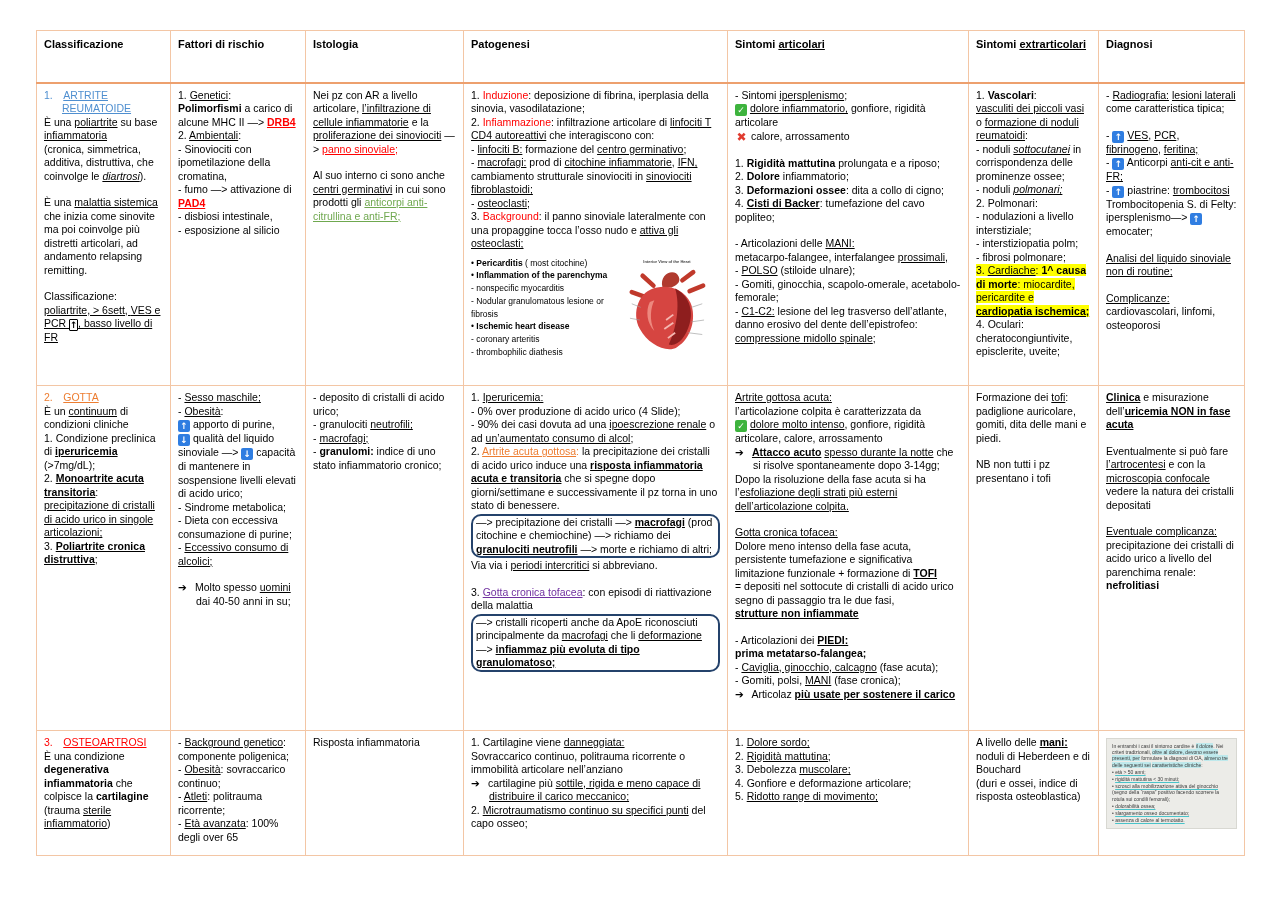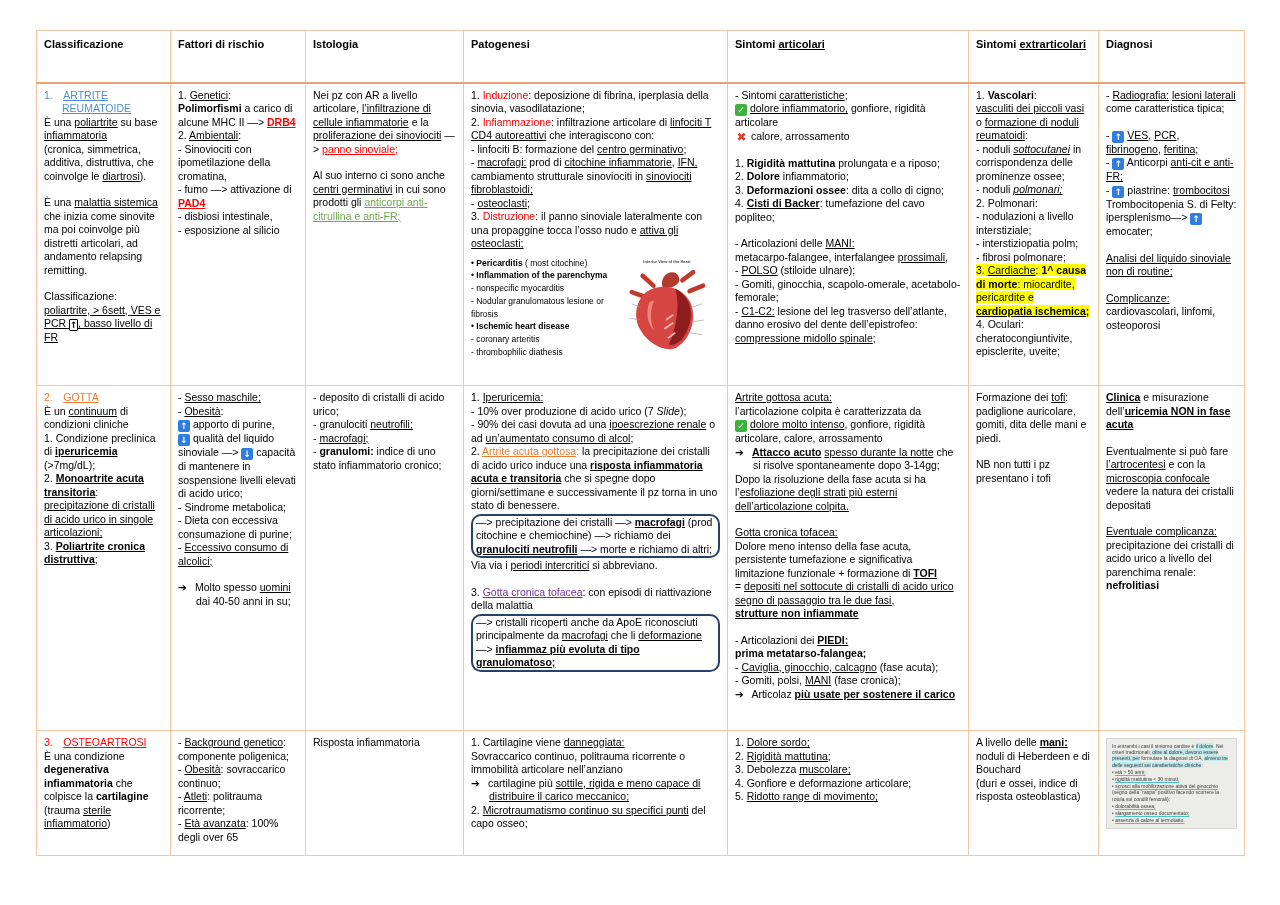--- a/index.html
+++ b/index.html
@@ -63,21 +63,21 @@
         <th>
             <div class="para"><span style="font-weight: bold;">Diagnosi</span></div>
           </th>
       </tr>
     </thead>
     <tbody>
       <tr style="height:303px">
         <td>
             <div class="para hang"><span style="color: rgb(79, 143, 208);">1.  </span><span style="text-decoration: underline; color: rgb(79, 143, 208);">ARTRITE REUMATOIDE</span></div>
             <div class="para"><span style="">È una </span><span style="text-decoration: underline;">poliartrite</span><span style=""> su base </span><span style="text-decoration: underline;">infiammatoria</span></div>
-            <div class="para"><span style="">(cronica, simmetrica, additiva, distruttiva, che coinvolge le </span><span style="text-decoration: underline;">diartrosi</span><span style="">).</span></div>
+            <div class="para"><span style="">(cronica, simmetrica, additiva, distruttiva, che coinvolge le </span><span style="text-decoration: underline; font-style: italic;">diartrosi</span><span style="">).</span></div>
             <div class="blank"></div>
             <div class="para"><span style="">È una </span><span style="text-decoration: underline;">malattia sistemica</span><span style=""> che inizia come sinovite ma poi coinvolge più distretti articolari, ad andamento relapsing remitting.</span></div>
             <div class="blank"></div>
             <div class="para"><span style="">Classificazione:</span></div>
             <div class="para"><span style="text-decoration: underline;">poliartrite, &gt; 6sett, </span><span style="text-decoration: underline;">VES e PCR </span><span class="icn icn-box">↑</span><span style="text-decoration: underline;">, basso livello di FR</span></div>
           </td>
         <td>
             <div class="para"><span style="">1. </span><span style="text-decoration: underline;">Genetici</span><span style="">:</span></div>
             <div class="para"><span style="font-weight: bold;">Polimorfismi</span><span style=""> a carico di alcune MHC II —&gt; </span><span style="font-weight: bold; text-decoration: underline; color: rgb(255, 0, 0);">DRB4</span></div>
             <div class="para"><span style="">2. </span><span style="text-decoration: underline;">Ambientali</span><span style="">:</span></div>
@@ -87,24 +87,24 @@
             <div class="para"><span style="">- esposizione al silicio</span></div>
           </td>
         <td>
             <div class="para"><span style="">Nei pz con AR a livello articolare, </span><span style="text-decoration: underline;">l’infiltrazione di cellule infiammatorie</span><span style=""> e la </span><span style="text-decoration: underline;">proliferazione dei sinoviociti</span><span style=""> —&gt; </span><span style="text-decoration: underline; color: rgb(255, 0, 0);">panno sinoviale;</span></div>
             <div class="blank"></div>
             <div class="para"><span style="">Al suo interno ci sono anche </span><span style="text-decoration: underline;">centri germinativi</span><span style=""> in cui sono prodotti gli </span><span style="text-decoration: underline; color: rgb(111, 168, 79);">anticorpi anti-citrullina e anti-FR;</span></div>
           </td>
         <td>
             <div class="para"><span style="">1. </span><span style="color: rgb(255, 0, 0);">Induzione</span><span style="">: deposizione di fibrina, iperplasia della sinovia, vasodilatazione;</span></div>
             <div class="para"><span style="">2. </span><span style="color: rgb(255, 0, 0);">Infiammazione</span><span style="">: infiltrazione articolare di </span><span style="text-decoration: underline;">linfociti T CD4 autoreattivi</span><span style=""> che interagiscono con:</span></div>
-            <div class="para"><span style="">- </span><span style=" text-align: right;">linfociti B:</span><span style=""> formazione del </span><span style="text-decoration: underline;">centro germinativo</span><span style="">;</span></div>
+            <div class="para"><span style="">- </span><span style="text-decoration: underline; text-align: right;">linfociti B:</span><span style=""> formazione del </span><span style="text-decoration: underline;">centro germinativo</span><span style="">;</span></div>
             <div class="para"><span style="">- </span><span style="text-decoration: underline;">macrofagi:</span><span style=""> prod di </span><span style="text-decoration: underline;">citochine infiammatorie</span><span style="">, </span><span style="text-decoration: underline;">IFN,</span><span style=""> cambiamento strutturale sinoviociti in </span><span style="text-decoration: underline;">sinoviociti fibroblastoidi;</span></div>
             <div class="para"><span style="">- </span><span style="text-decoration: underline;">osteoclasti;</span></div>
-            <div class="para"><span style="">3.  </span><span style="color: rgb(255, 0, 0);">Distruzione</span><span style="">: il panno sinoviale lateralmente con una propaggine tocca l’osso nudo e </span><span style="text-decoration: underline;">attiva gli osteoclasti;</span></div>
+            <div class="para"><span style="">3.  </span><span style="color: rgb(255, 0, 0);">Background</span><span style="">: il panno sinoviale lateralmente con una propaggine tocca l’osso nudo e </span><span style="text-decoration: underline;">attiva gli osteoclasti;</span></div>
             <div class="slide">
               <div class="slide-text">
                 <div class="para"><span style="">• </span><span style="font-weight: bold;">Pericarditis</span><span style=""> ( most citochine)</span></div>
                 <div class="para"><span style="">• </span><span style="font-weight: bold;">Inflammation of the parenchyma</span></div>
                 <div class="para"><span style="">- nonspecific myocarditis</span></div>
                 <div class="para"><span style="">- Nodular granulomatous lesione or fibrosis</span></div>
                 <div class="para"><span style="">• </span><span style="font-weight: bold;">Ischemic heart disease</span></div>
                 <div class="para"><span style="">- coronary arteritis</span></div>
                 <div class="para"><span style="">- thrombophilic diathesis</span></div>
               </div>
@@ -128,21 +128,21 @@
                     <path d="M6 44 L16 48"></path>
                     <path d="M4 60 L15 62"></path>
                     <path d="M84 44 L72 48"></path>
                     <path d="M86 62 L72 64"></path>
                     <path d="M84 78 L68 76"></path>
                   </g>
                 </svg></div>
             </div>
           </td>
         <td>
-            <div class="para"><span style="">- Sintomi </span><span style="text-decoration: underline;">caratteristiche</span><span style="">;</span></div>
+            <div class="para"><span style="">- Sintomi </span><span style="text-decoration: underline;">ipersplenismo</span><span style="">;</span></div>
             <div class="para"><span class="icn icn-check">✓</span><span style=""> </span><span style="text-decoration: underline;">dolore infiammatorio,</span><span style=""> gonfiore, rigidità articolare</span></div>
             <div class="para"><span class="icn icn-cross">✖</span><span style=""> calore, arrossamento</span></div>
             <div class="blank"></div>
             <div class="para"><span style="">1. </span><span style="font-weight: bold;">Rigidità mattutina</span><span style=""> prolungata e a riposo;</span></div>
             <div class="para"><span style="">2. </span><span style="font-weight: bold;">Dolore</span><span style=""> infiammatorio;</span></div>
             <div class="para"><span style="">3. </span><span style="font-weight: bold;">Deformazioni ossee</span><span style="">: dita a collo di cigno;</span></div>
             <div class="para"><span style="">4. </span><span style="font-weight: bold; text-decoration: underline;">Cisti di Backer</span><span style="">: tumefazione del cavo popliteo;</span></div>
             <div class="blank"></div>
             <div class="para"><span style="">- Articolazioni delle </span><span style="text-decoration: underline;">MANI:</span></div>
             <div class="para"><span style="">metacarpo-falangee, interfalangee </span><span style="text-decoration: underline;">prossimali,</span></div>
@@ -196,21 +196,21 @@
             <div class="para hang"><span style="">➔  Molto spesso </span><span style="text-decoration: underline;">uomini</span><span style=""> dai 40-50 anni in su;</span></div>
           </td>
         <td>
             <div class="para"><span style="">- deposito di cristalli di acido urico;</span></div>
             <div class="para"><span style="">- granulociti </span><span style="text-decoration: underline;">neutrofili;</span></div>
             <div class="para"><span style="">- </span><span style="text-decoration: underline;">macrofagi;</span></div>
             <div class="para"><span style="">- </span><span style="font-weight: bold;">granulomi:</span><span style=""> indice di uno stato infiammatorio cronico;</span></div>
           </td>
         <td>
             <div class="para"><span style="">1. </span><span style="text-decoration: underline;">Iperuricemia:</span></div>
-            <div class="para"><span style="">- 10% over produzione di acido urico (7 </span><span style="font-style: italic; text-align: center;">Slide</span><span style="">);</span></div>
+            <div class="para"><span style="">- 0% over produzione di acido urico (4 </span><span style=" text-align: center;">Slide</span><span style="">);</span></div>
             <div class="para"><span style="">- 90% dei casi dovuta ad una </span><span style="text-decoration: underline;">ipoescrezione renale</span><span style=""> o ad </span><span style="text-decoration: underline;">un’aumentato consumo di alcol</span><span style="">;</span></div>
             <div class="para"><span style="">2. </span><span style="text-decoration: underline; color: rgb(237, 125, 49);">Artrite acuta gottosa</span><span style="color: rgb(237, 125, 49);">: </span><span style="">la precipitazione dei cristalli di acido urico induce una </span><span style="font-weight: bold; text-decoration: underline;">risposta infiammatoria acuta e transitoria</span><span style=""> che si spegne dopo giorni/settimane e successivamente il pz torna in uno stato di benessere.</span></div>
             <div class="flowbox">
               <div class="para"><span style="">—&gt; precipitazione dei cristalli —&gt; </span><span style="font-weight: bold; text-decoration: underline;">macrofagi</span><span style=""> (prod citochine e chemiochine) —&gt; richiamo dei </span><span style="font-weight: bold; text-decoration: underline;">granulociti neutrofili</span><span style=""> —&gt; morte e richiamo di altri;</span></div>
             </div>
             <div class="para"><span style="">Via via i </span><span style="text-decoration: underline;">periodi intercritici</span><span style=""> si abbreviano.</span></div>
             <div class="blank"></div>
             <div class="para"><span style="">3. </span><span style="text-decoration: underline; color: rgb(112, 48, 160);">Gotta cronica tofacea</span><span style="">: con episodi di riattivazione della malattia</span></div>
             <div class="flowbox">
               <div class="para"><span style="">—&gt; cristalli ricoperti anche da ApoE riconosciuti principalmente da </span><span style="text-decoration: underline;">macrofagi</span><span style=""> che li </span><span style="text-decoration: underline;">deformazione</span></div>
@@ -219,21 +219,21 @@
           </td>
         <td>
             <div class="para"><span style="text-decoration: underline;">Artrite gottosa acuta:</span></div>
             <div class="para"><span style="">l’articolazione colpita è caratterizzata da</span></div>
             <div class="para"><span class="icn icn-check">✓</span><span style=""> </span><span style="text-decoration: underline;">dolore molto intenso</span><span style="">, gonfiore, rigidità articolare, calore, arrossamento</span></div>
             <div class="para hang"><span style="">➔  </span><span style="font-weight: bold; text-decoration: underline;">Attacco acuto</span><span style=""> </span><span style="text-decoration: underline;">spesso durante la notte</span><span style=""> che si risolve spontaneamente dopo 3-14gg;</span></div>
             <div class="para"><span style="">Dopo la risoluzione della fase acuta si ha l’</span><span style="text-decoration: underline;">esfoliazione degli strati più esterni dell’articolazione colpita.</span></div>
             <div class="blank"></div>
             <div class="para"><span style="text-decoration: underline;">Gotta cronica tofacea:</span></div>
             <div class="para"><span style="">Dolore meno intenso della fase acuta, persistente tumefazione e significativa limitazione funzionale + formazione di </span><span style="font-weight: bold; text-decoration: underline;">TOFI</span></div>
-            <div class="para"><span style="">= </span><span style="text-decoration: underline; text-align: right;">depositi nel sottocute di cristalli di acido urico segno di passaggio tra le due fasi,</span></div>
+            <div class="para"><span style="">= </span><span style=" text-align: right;">depositi nel sottocute di cristalli di acido urico segno di passaggio tra le due fasi,</span></div>
             <div class="para"><span style="font-weight: bold; text-decoration: underline;">strutture non infiammate</span></div>
             <div class="blank"></div>
             <div class="para"><span style="">- Articolazioni dei </span><span style="font-weight: bold; text-decoration: underline;">PIEDI:</span></div>
             <div class="para"><span style="font-weight: bold;">prima metatarso-falangea;</span></div>
             <div class="para"><span style="">- </span><span style="text-decoration: underline;">Caviglia, ginocchio, calcagno</span><span style=""> (fase acuta);</span></div>
             <div class="para"><span style="">- Gomiti, polsi, </span><span style="text-decoration: underline;">MANI</span><span style=""> (fase cronica);</span></div>
             <div class="para hang"><span style="">➔  Articolaz </span><span style="font-weight: bold; text-decoration: underline;">più usate per sostenere il carico</span></div>
           </td>
         <td>
             <div class="para"><span style="">Formazione dei </span><span style="text-decoration: underline;">tofi</span><span style="">: padiglione auricolare, gomiti, dita delle mani e piedi.</span></div>

